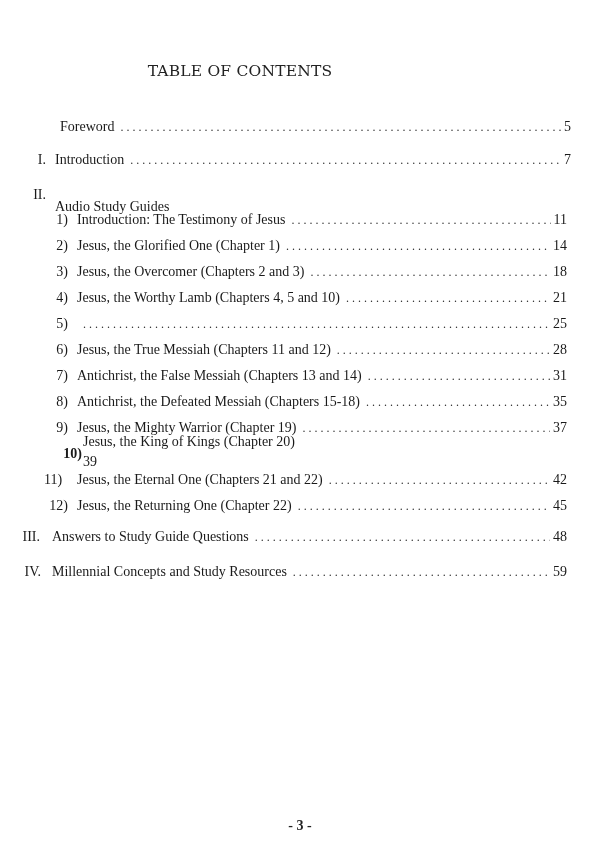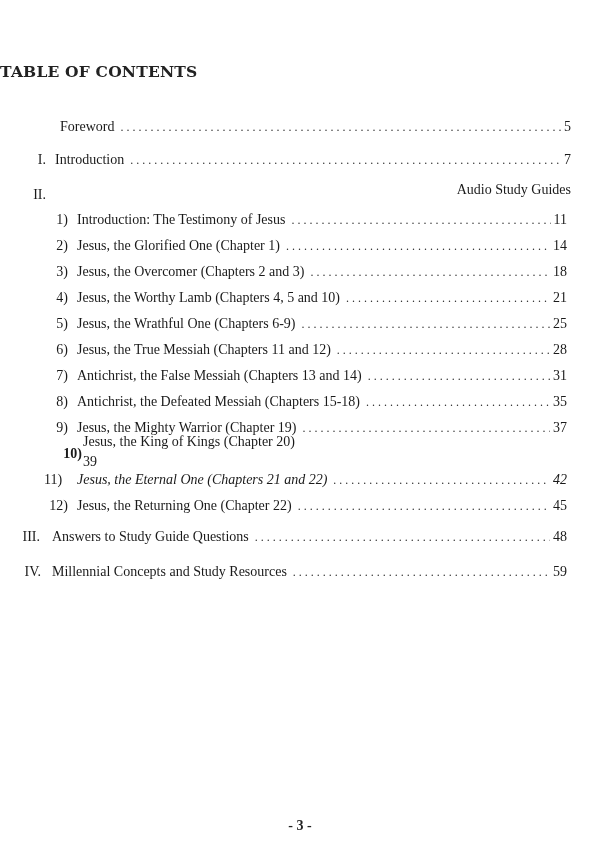--- a/index.html
+++ b/index.html
@@ -7,22 +7,23 @@
       width: 600px; height: 850px;
       background: #ffffff;
       position: relative;
       overflow: hidden;
       font-family: "Liberation Serif", "DejaVu Serif", serif;
       color: #1a1a1a;
     }
     .title {
       position: absolute;
       top: 62px; left: 0; width: 480px;
+      text-align: center;
       font-family: "DejaVu Serif", serif;
-      font-weight: bold;
+      font-weight: normal;
       font-size: 15.5px;
       letter-spacing: 0.2px;
       color: #222;
     }
     .row {
       position: absolute;
       height: 20px;
       display: flex;
       align-items: baseline;
       font-size: 14px;
@@ -77,21 +78,21 @@
 </div>
 
 <span class="roman" style="top:150px; left:20px; width:26px;">I.</span>
 <div class="row" style="top:150px; left:55px; width:516px;">
   <span class="label">Introduction</span>
   <span class="leader"></span>
   <span class="page">7</span>
 </div>
 
 <span class="roman" style="top:185px; left:18px; width:28px;">II.</span>
-<div class="row" style="top:180px; left:55px; width:516px;justify-content:flex-end;">
+<div class="row" style="top:197px; left:55px; width:516px;">
   <span class="label">Audio Study Guides</span>
 </div>
 
 <span class="num" style="top:210px; left:38px;">1)</span>
 <div class="row" style="top:210px; left:77px; width:490px;">
   <span class="label">Introduction: The Testimony of Jesus</span>
   <span class="leader"></span>
   <span class="page">11</span>
 </div>
 
@@ -111,21 +112,20 @@
 
 <span class="num" style="top:288px; left:38px;">4)</span>
 <div class="row" style="top:288px; left:77px; width:490px;">
   <span class="label">Jesus, the Worthy Lamb (Chapters 4, 5 and 10)</span>
   <span class="leader"></span>
   <span class="page">21</span>
 </div>
 
 <span class="num" style="top:314px; left:38px;">5)</span>
 <div class="row" style="top:314px; left:77px; width:490px;">
-  <span class="label">Jesus, the Wrathful One (Chapters 6-9)</span>
   <span class="leader"></span>
   <span class="page">25</span>
 </div>
 
 <span class="num" style="top:340px; left:38px;">6)</span>
 <div class="row" style="top:340px; left:77px; width:490px;">
   <span class="label">Jesus, the True Messiah (Chapters 11 and 12)</span>
   <span class="leader"></span>
   <span class="page">28</span>
 </div>
@@ -152,21 +152,21 @@
 </div>
 
 <span class="num" style="top:444px; left:52px;font-weight:bold;">10)</span>
 <div class="row" style="top:432px; left:77px; width:490px;flex-direction:column;">
   <span class="label">Jesus, the King of Kings (Chapter 20)</span>
   <span class="leader"></span>
   <span class="page">39</span>
 </div>
 
 <span class="num" style="top:470px; left:38px;text-align:center;">11)</span>
-<div class="row" style="top:470px; left:77px; width:490px;font-style:italic;">
+<div class="row" style="top:470px; left:77px; width:490px;">
   <span class="label">Jesus, the Eternal One (Chapters 21 and 22)</span>
   <span class="leader"></span>
   <span class="page">42</span>
 </div>
 
 <span class="num" style="top:496px; left:38px;">12)</span>
 <div class="row" style="top:496px; left:77px; width:490px;">
   <span class="label">Jesus, the Returning One (Chapter 22)</span>
   <span class="leader"></span>
   <span class="page">45</span>

